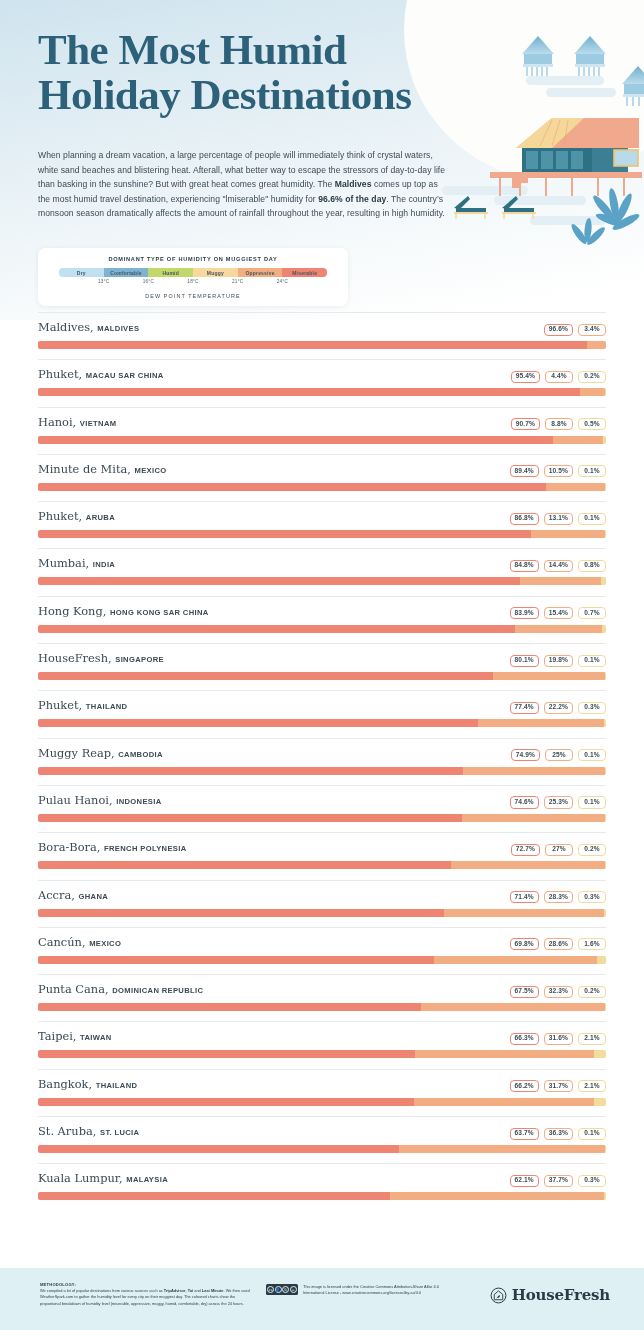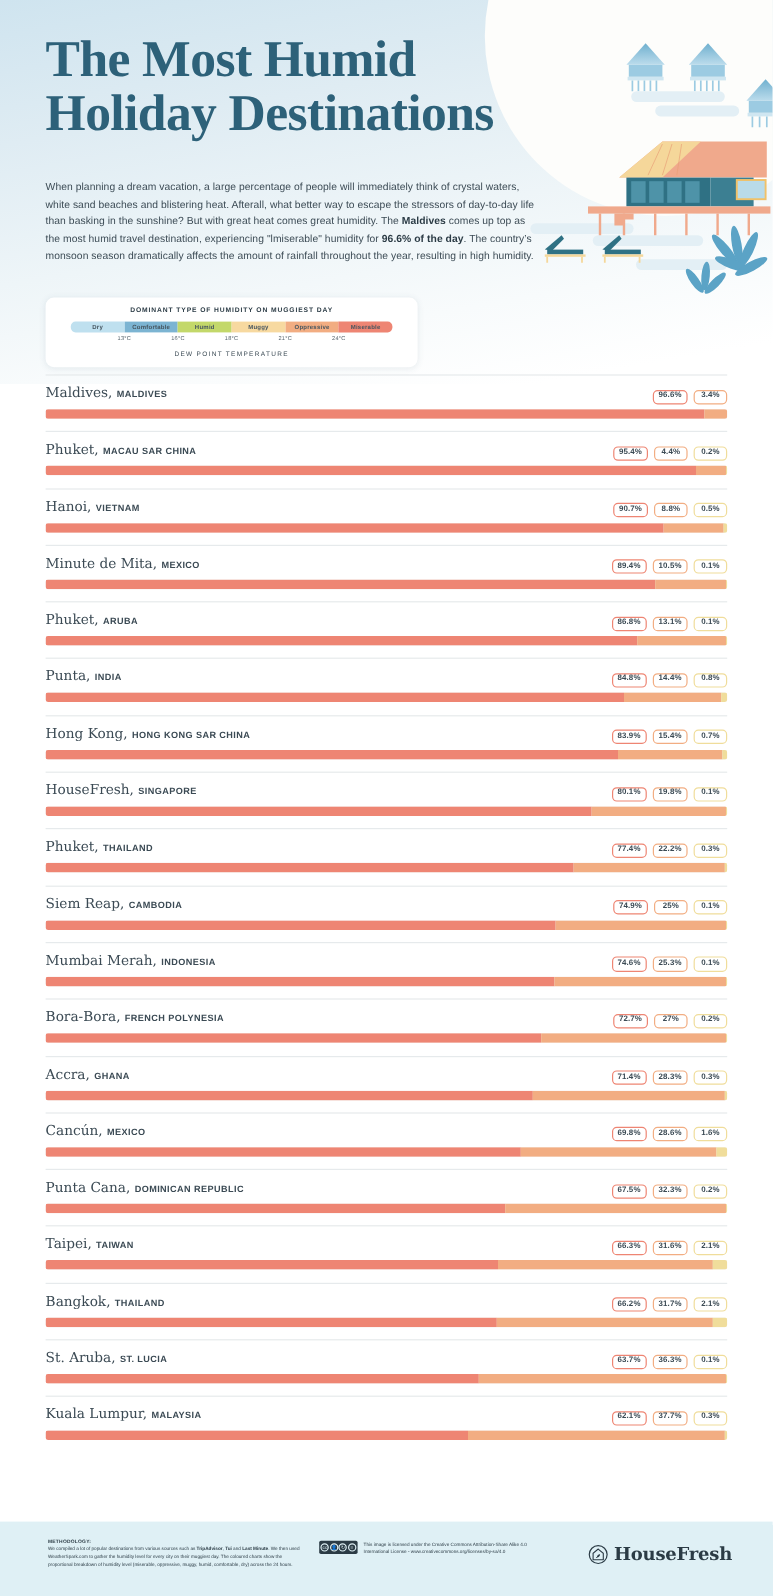--- a/index.html
+++ b/index.html
@@ -393,21 +393,21 @@
         </div>
         <div class="bar">
           <div class="seg" style="width: 86.8%; background: rgb(238, 133, 115);"></div>
           <div class="seg" style="width: 13.1%; background: rgb(242, 173, 130);"></div>
           <div class="seg" style="width: 0.1%; background: rgb(240, 221, 155);"></div>
         </div>
       </div>
       <div class="row">
         <div class="row-sep"></div>
         <div class="row-head">
-          <div class="row-label"><span>Punta, </span><span class="country">INDIA</span></div>
+          <div class="row-label"><span>Mumbai, </span><span class="country">INDIA</span></div>
           <div class="badges">
             <div class="badge" style="border-color: rgb(238, 133, 115);">84.8%</div>
             <div class="badge" style="border-color: rgb(242, 173, 130);">14.4%</div>
             <div class="badge" style="border-color: rgb(240, 221, 155);">0.8%</div>
           </div>
         </div>
         <div class="bar">
           <div class="seg" style="width: 84.8%; background: rgb(238, 133, 115);"></div>
           <div class="seg" style="width: 14.4%; background: rgb(242, 173, 130);"></div>
           <div class="seg" style="width: 0.8%; background: rgb(240, 221, 155);"></div>
@@ -457,37 +457,37 @@
         </div>
         <div class="bar">
           <div class="seg" style="width: 77.4775%; background: rgb(238, 133, 115);"></div>
           <div class="seg" style="width: 22.2222%; background: rgb(242, 173, 130);"></div>
           <div class="seg" style="width: 0.3003%; background: rgb(240, 221, 155);"></div>
         </div>
       </div>
       <div class="row">
         <div class="row-sep"></div>
         <div class="row-head">
-          <div class="row-label"><span>Siem Reap, </span><span class="country">CAMBODIA</span></div>
+          <div class="row-label"><span>Muggy Reap, </span><span class="country">CAMBODIA</span></div>
           <div class="badges">
             <div class="badge" style="border-color: rgb(238, 133, 115);">74.9%</div>
             <div class="badge" style="border-color: rgb(242, 173, 130);">25%</div>
             <div class="badge" style="border-color: rgb(240, 221, 155);">0.1%</div>
           </div>
         </div>
         <div class="bar">
           <div class="seg" style="width: 74.9%; background: rgb(238, 133, 115);"></div>
           <div class="seg" style="width: 25%; background: rgb(242, 173, 130);"></div>
           <div class="seg" style="width: 0.1%; background: rgb(240, 221, 155);"></div>
         </div>
       </div>
       <div class="row">
         <div class="row-sep"></div>
         <div class="row-head">
-          <div class="row-label"><span>Mumbai Merah, </span><span class="country">INDONESIA</span></div>
+          <div class="row-label"><span>Pulau Hanoi, </span><span class="country">INDONESIA</span></div>
           <div class="badges">
             <div class="badge" style="border-color: rgb(238, 133, 115);">74.6%</div>
             <div class="badge" style="border-color: rgb(242, 173, 130);">25.3%</div>
             <div class="badge" style="border-color: rgb(240, 221, 155);">0.1%</div>
           </div>
         </div>
         <div class="bar">
           <div class="seg" style="width: 74.6%; background: rgb(238, 133, 115);"></div>
           <div class="seg" style="width: 25.3%; background: rgb(242, 173, 130);"></div>
           <div class="seg" style="width: 0.1%; background: rgb(240, 221, 155);"></div>

